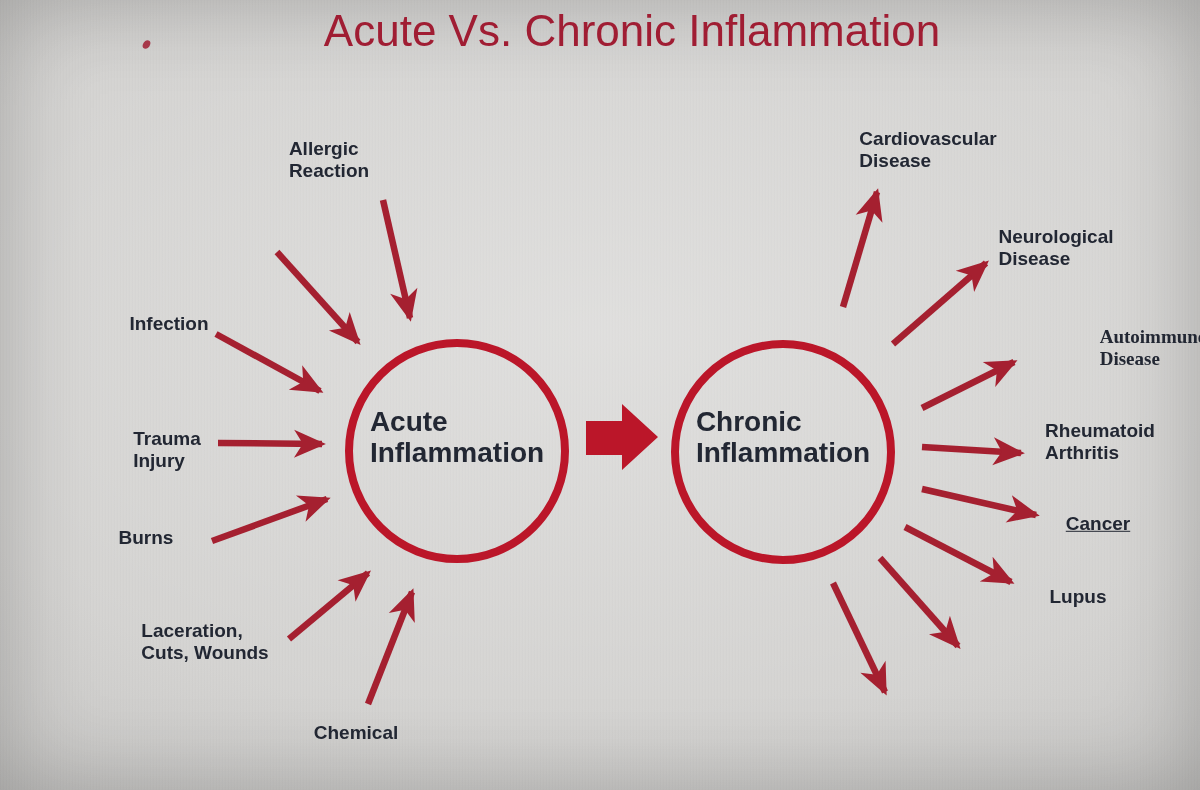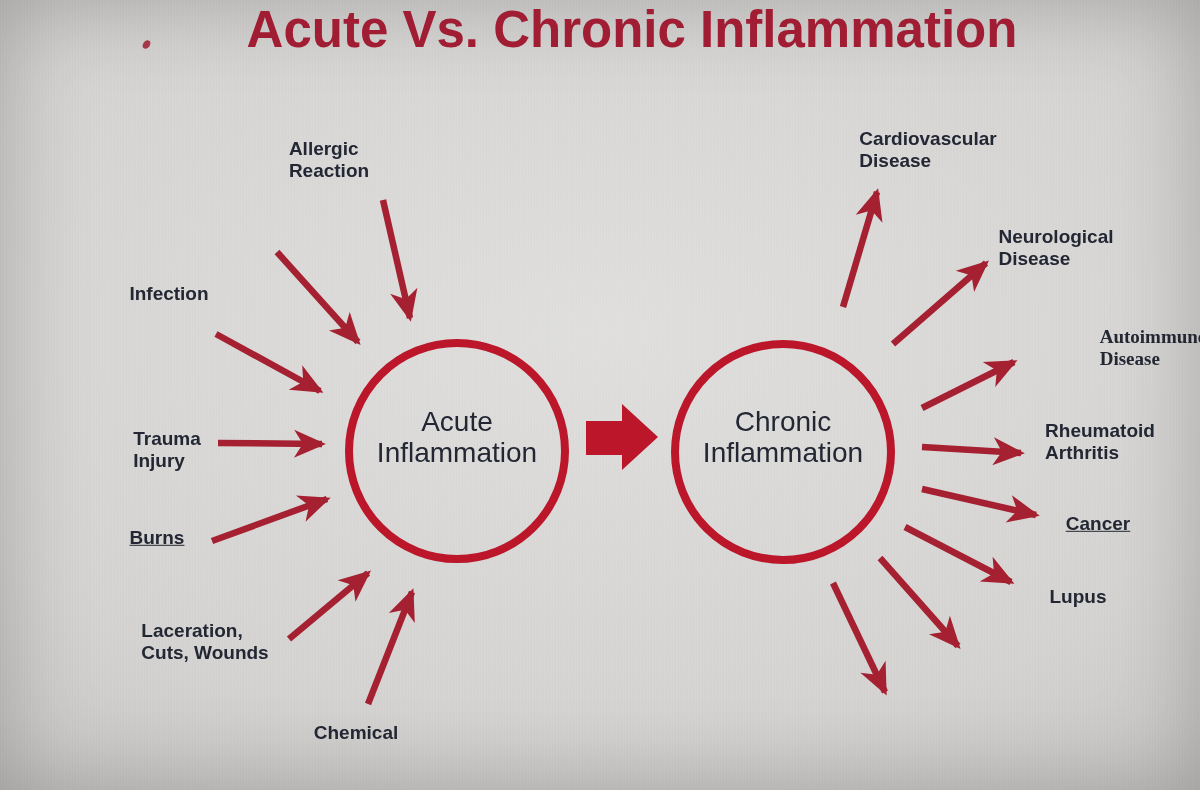--- a/index.html
+++ b/index.html
@@ -17,43 +17,43 @@
   }
   .stage{
     position:relative;width:1200px;height:790px;
     background:
       radial-gradient(ellipse 130% 110% at 50% 42%, rgba(255,255,255,0.30) 0%, rgba(255,255,255,0.05) 45%, rgba(0,0,0,0.10) 82%, rgba(0,0,0,0.30) 100%),
       repeating-linear-gradient(90deg, rgba(120,120,118,0.14) 0px, rgba(255,255,255,0.10) 1px, rgba(150,150,148,0.10) 2px, rgba(255,255,255,0.06) 3px),
       var(--background);
     box-shadow: inset 0 0 90px rgba(0,0,0,0.22);
   }
   .title{
-    position:absolute;left:632px;top:0;transform:translateX(-50%);
-    font-size:51px;font-weight:bold;letter-spacing:0px;white-space:nowrap;
+    position:absolute;left:632px;top:6px;transform:translateX(-50%);
+    font-size:44px;font-weight:normal;letter-spacing:0px;white-space:nowrap;
     color:var(--title-red);
   }
   .title-dot{
     position:absolute;left:143px;top:40px;width:7px;height:9px;
     background:var(--title-red);border-radius:60% 40% 60% 40%;
     transform:rotate(18deg);opacity:.85;
   }
   svg.diagram{position:absolute;left:0;top:0;width:1200px;height:790px;}
   .lbl{
     position:absolute;transform:translate(-50%,-50%);
     text-align:left;white-space:pre-line;line-height:1.18;
     font-weight:bold;font-size:19px;color:var(--label-dark);
   }
   .circle-lbl{
     position:absolute;transform:translate(-50%,-50%);
-    text-align:center;white-space:pre-line;line-height:1.1;
-    font-weight:normal;font-size:28px;color:var(--label-dark);
+    text-align:left;white-space:pre-line;line-height:1.1;
+    font-weight:bold;font-size:28px;color:var(--label-dark);
   }
   
-  .c0{left:329px;top:160px;} .c1{left:201px;top:232px;} .c2{left:169px;top:294px;}
-  .c3{left:167px;top:450px;} .c4{left:157px;top:538px;text-decoration:underline;} .c5{left:205px;top:642px;}
+  .c0{left:329px;top:160px;} .c1{left:201px;top:232px;} .c2{left:169px;top:324px;}
+  .c3{left:167px;top:450px;} .c4{left:146px;top:538px;} .c5{left:205px;top:642px;}
   .c6{left:356px;top:733px;}
   
   .o0{left:928px;top:150px;} .o1{left:1056px;top:248px;} .o2{left:1153px;top:348px;font-family:Liberation Serif, serif;}
   .o3{left:1100px;top:442px;} .o4{left:1098px;top:524px;text-decoration:underline;} .o5{left:1069px;top:597px;margin-left:9px;}
   .o6{left:1063px;top:664px;} .o7{left:962px;top:742px;}
   .acute-lbl{left:457px;top:438px;}
   .chronic-lbl{left:783px;top:438px;}
 </style>
 </head>
 <body>

